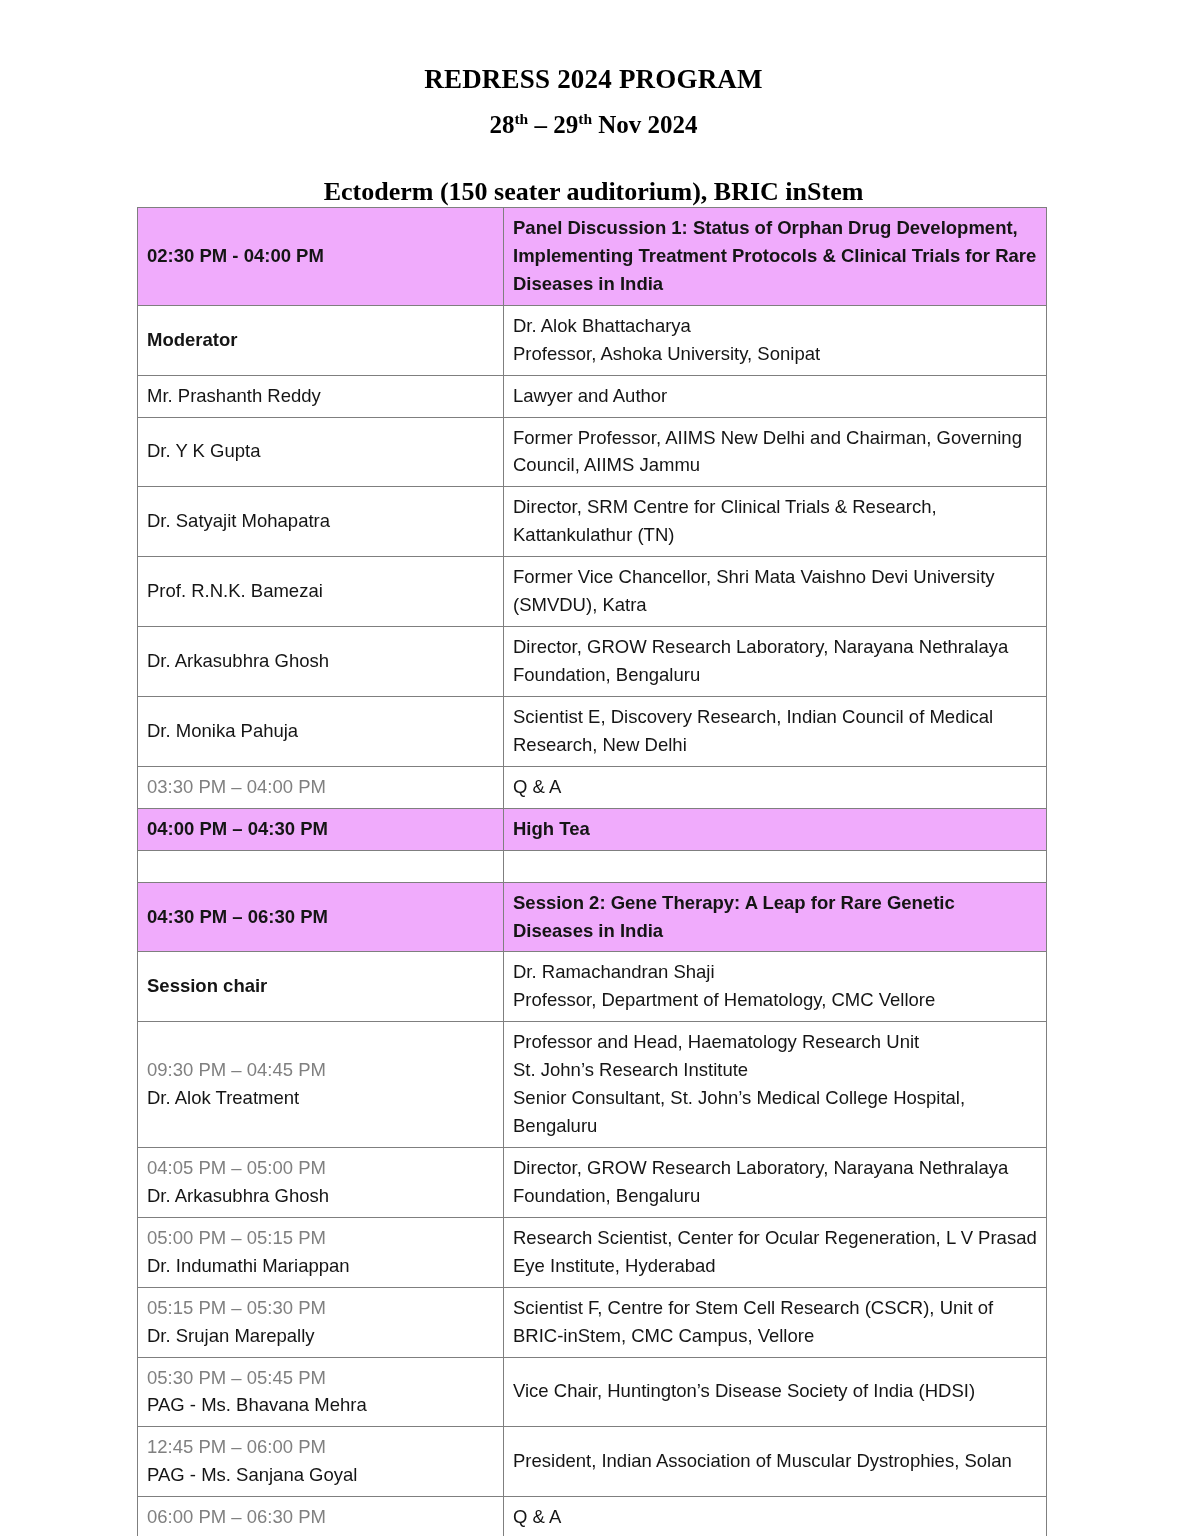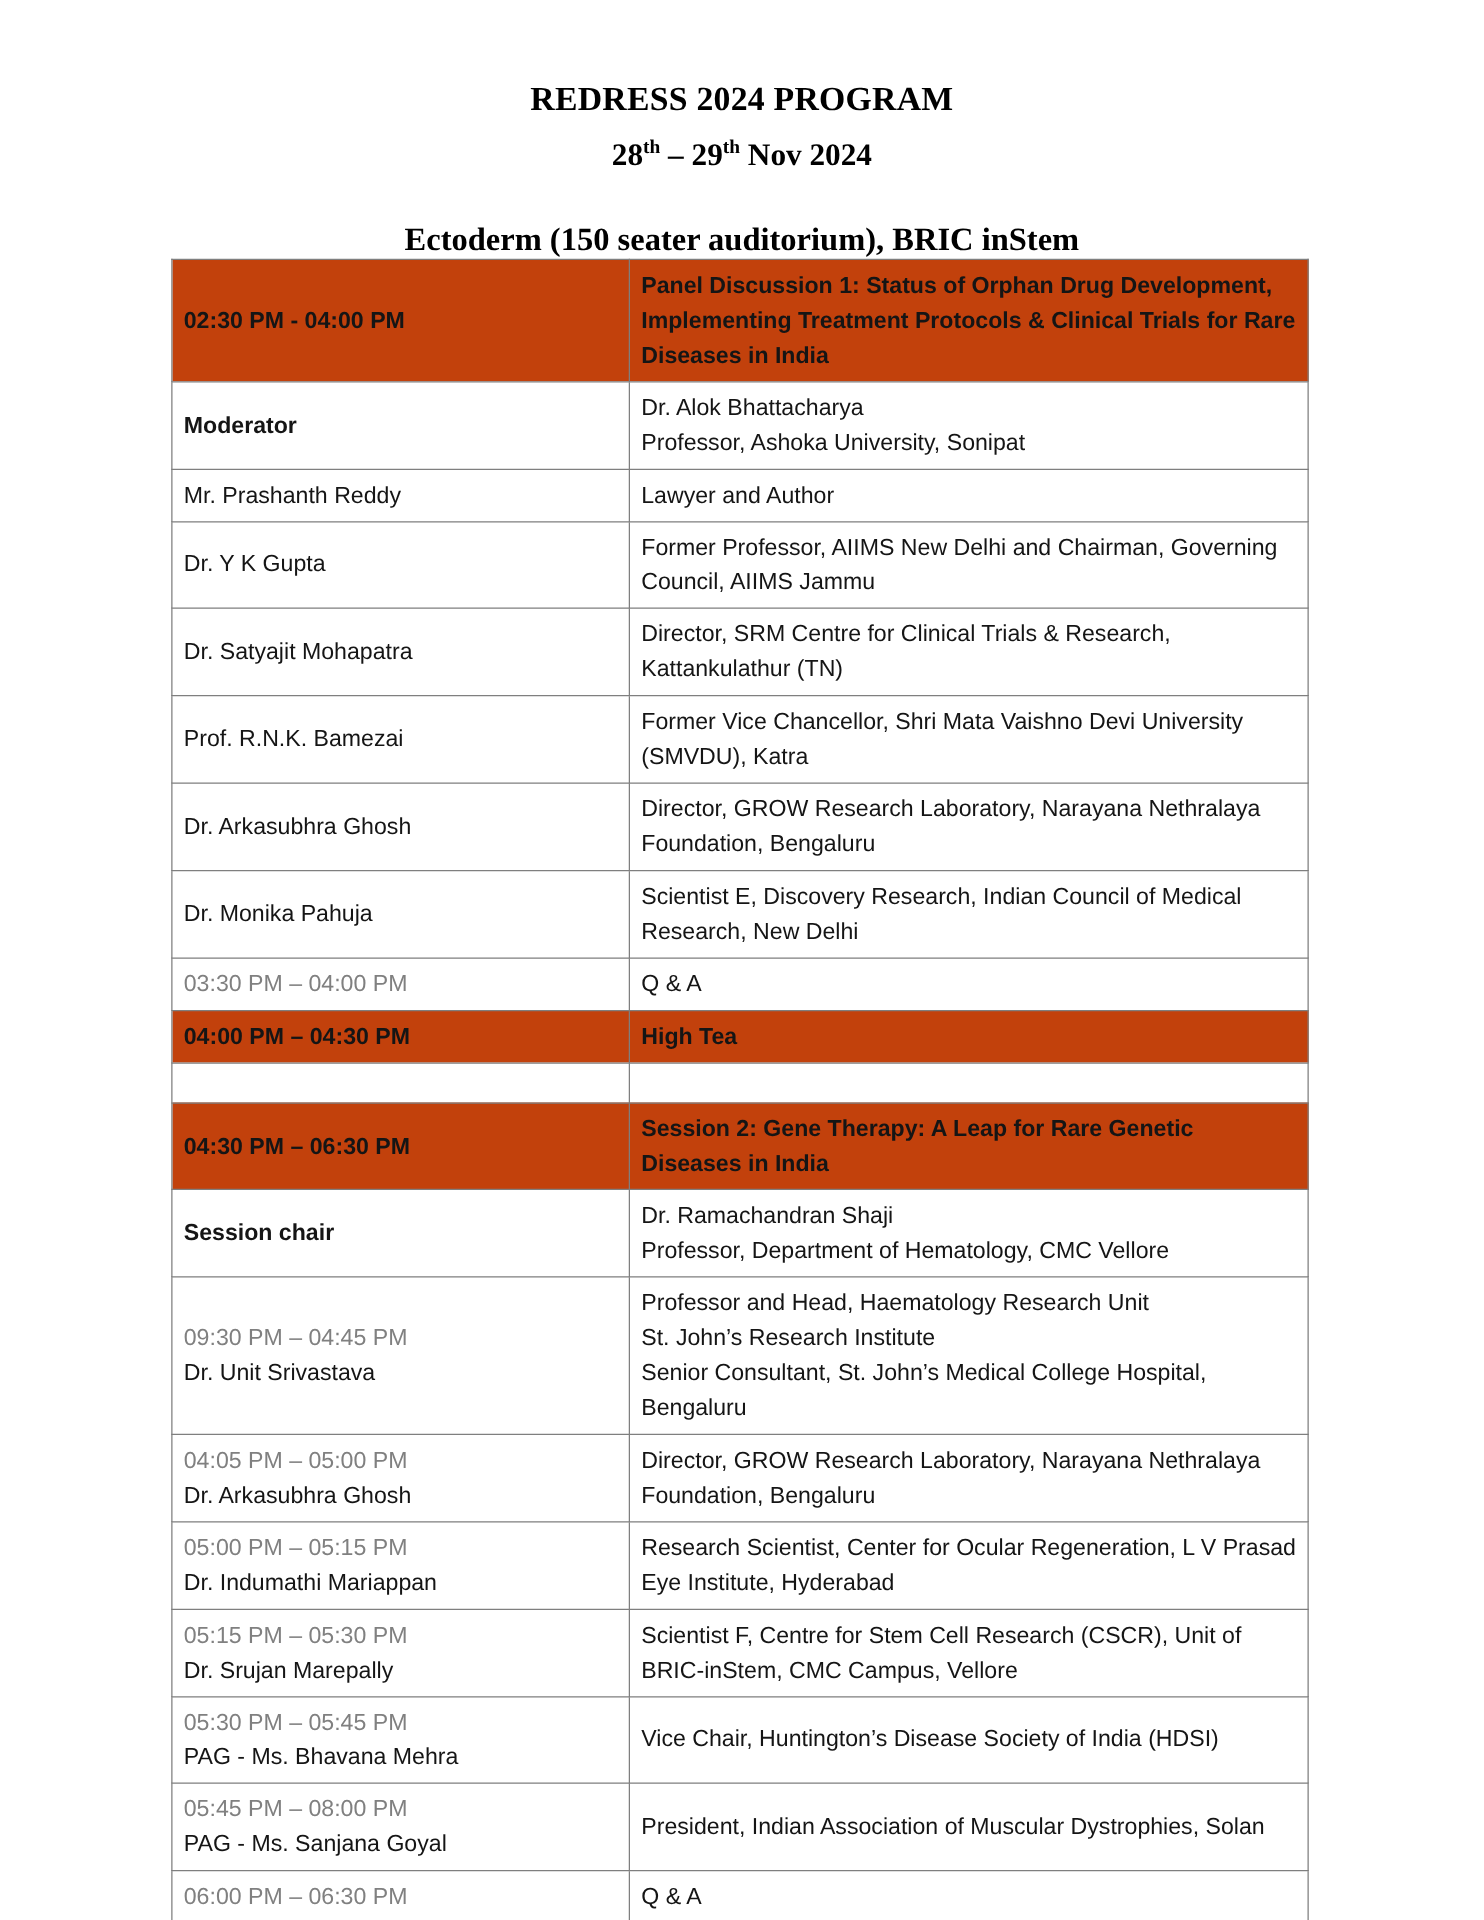--- a/index.html
+++ b/index.html
@@ -46,21 +46,21 @@
     border:1px solid #7f7f7f;
     padding:6px 9px 7px 9px;
     vertical-align:middle;
     line-height:1.51;
     word-wrap:break-word;
   }
   
   table.program{border:1px solid #5a5a5a;}
 
   tr.hdr td{
-    background:#c2410c;
+    background:#f0abfc;
     font-weight:bold;
   }
   tr.hdr td.c-left{vertical-align:middle;}
   tr.hdr td.c-right{vertical-align:middle;}
 
   td.label-bold{font-weight:bold;}
   .time-muted{color:#808080;}
   .nowrap-line{display:block;}
   .n{font-weight:normal;display:block;}
   tr.spacer td{height:31px;padding:0;}
@@ -153,21 +153,21 @@
           <td class="c-left label-bold">Session chair</td>
           <td class="c-right">
             <span class="n">Dr. Ramachandran Shaji</span>
             <span class="n">Professor, Department of Hematology, CMC Vellore</span>
           </td>
         </tr>
 
         <tr>
           <td class="c-left">
             <span class="nowrap-line time-muted">09:30 PM – 04:45 PM</span>
-            <span class="nowrap-line">Dr. Unit Srivastava</span>
+            <span class="nowrap-line">Dr. Alok Treatment</span>
           </td>
           <td class="c-right">
             <span class="n">Professor and Head, Haematology Research Unit</span>
             <span class="n">St. John’s Research Institute</span>
             <span class="n">Senior Consultant, St. John’s Medical College Hospital, Bengaluru</span>
           </td>
         </tr>
 
         <tr>
           <td class="c-left">
@@ -196,21 +196,21 @@
         <tr>
           <td class="c-left">
             <span class="nowrap-line time-muted">05:30 PM – 05:45 PM</span>
             <span class="nowrap-line">PAG - Ms. Bhavana Mehra</span>
           </td>
           <td class="c-right">Vice Chair, Huntington’s Disease Society of India (HDSI)</td>
         </tr>
 
         <tr>
           <td class="c-left">
-            <span class="nowrap-line time-muted">05:45 PM – 08:00 PM</span>
+            <span class="nowrap-line time-muted">12:45 PM – 06:00 PM</span>
             <span class="nowrap-line">PAG - Ms. Sanjana Goyal</span>
           </td>
           <td class="c-right">President, Indian Association of Muscular Dystrophies, Solan</td>
         </tr>
 
         <tr>
           <td class="c-left time-muted">06:00 PM – 06:30 PM</td>
           <td class="c-right">Q &amp; A</td>
         </tr>
 

